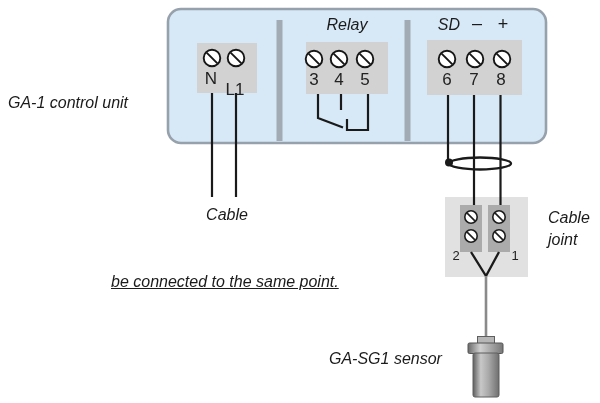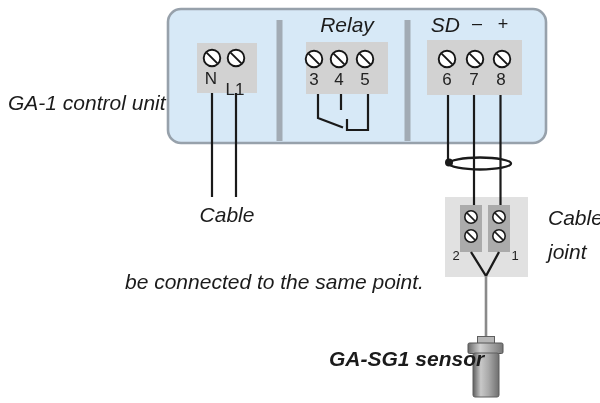--- a/index.html
+++ b/index.html
@@ -2,21 +2,21 @@
 <html><head>
 <meta charset="utf-8">
 <style>
   html,body{margin:0;padding:0;background:#fff;}
   .canvas{
     position:relative;width:600px;height:403px;background:#ffffff;overflow:hidden;
     font-family:"Liberation Sans", sans-serif;color:#1b1b1b;
   }
   .canvas svg{position:absolute;left:0;top:0;}
   .lbl{
-    position:absolute;font-style:italic;font-size:21px;line-height:21px;
+    position:absolute;font-style:italic;font-size:16px;line-height:21px;
     color:#1b1b1b;white-space:nowrap;
   }
   .lbl.center{text-align:center;}
   .digit{
     position:absolute;font-size:17px;line-height:20px;color:#222;
     text-align:center;width:22px;white-space:nowrap;
   }
   .jdigit{
     position:absolute;font-size:13px;line-height:15px;color:#222;
     text-align:center;width:16px;
@@ -115,21 +115,21 @@
   <div class="digit" style="left:224px;top:80px;">L1</div>
   <div class="digit" style="left:303px;top:70px;">3</div>
   <div class="digit" style="left:328px;top:70px;">4</div>
   <div class="digit" style="left:354px;top:70px;">5</div>
   <div class="digit" style="left:436px;top:70px;">6</div>
   <div class="digit" style="left:463px;top:70px;">7</div>
   <div class="digit" style="left:490px;top:70px;">8</div>
 
   <div class="lbl" style="left:8px;top:92px;">GA-1 control unit</div>
   <div class="lbl center" style="left:198px;top:204px;width:58px;">Cable</div>
-  <div class="lbl" style="left:125px;top:271px;">be connected to the same point.</div>
+  <div class="lbl" style="left:111px;top:271px;text-decoration:underline;">be connected to the same point.</div>
   <div class="lbl" style="left:548px;top:207px;">Cable</div>
-  <div class="lbl" style="left:548px;top:229px;margin-top:12px;">joint</div>
-  <div class="lbl" style="left:329px;top:348px;font-weight:bold;">GA-SG1 sensor</div>
+  <div class="lbl" style="left:548px;top:229px;">joint</div>
+  <div class="lbl" style="left:329px;top:348px;">GA-SG1 sensor</div>
 
   <div class="jdigit" style="left:448px;top:248px;">2</div>
   <div class="jdigit" style="left:507px;top:248px;">1</div>
 
 </div>
 
 </body></html>

